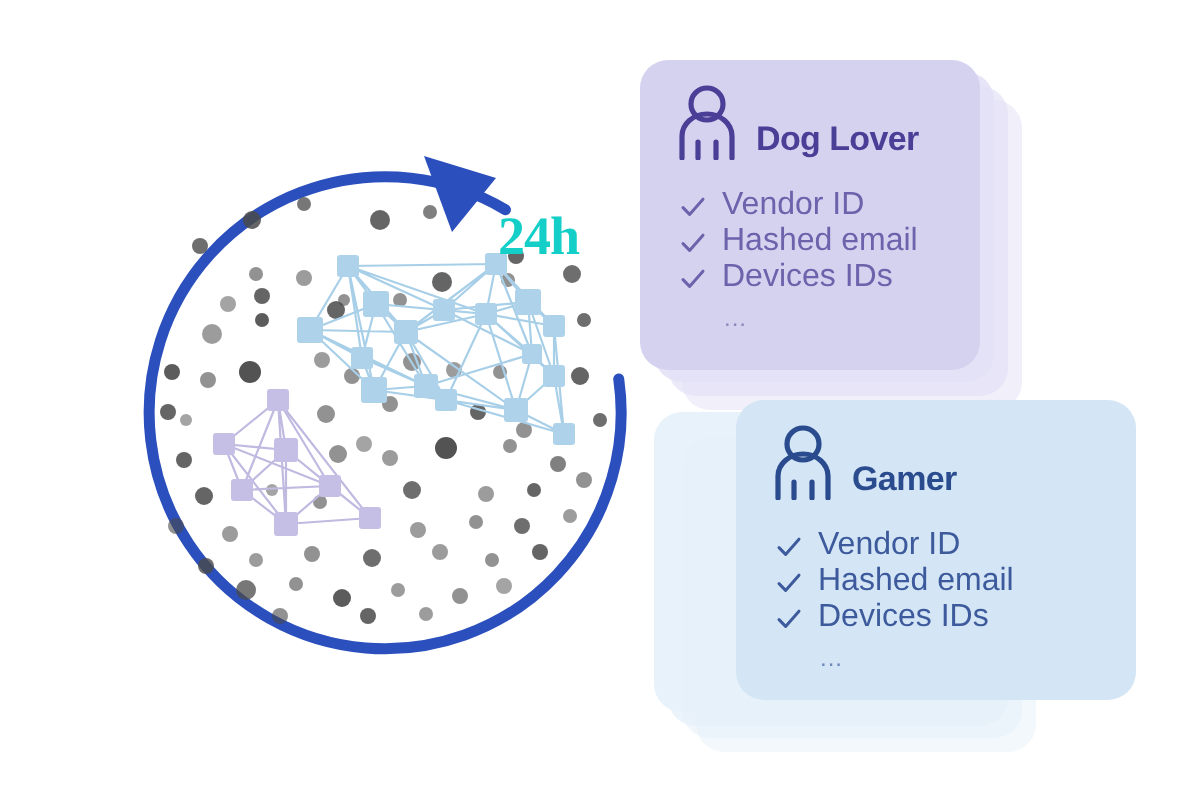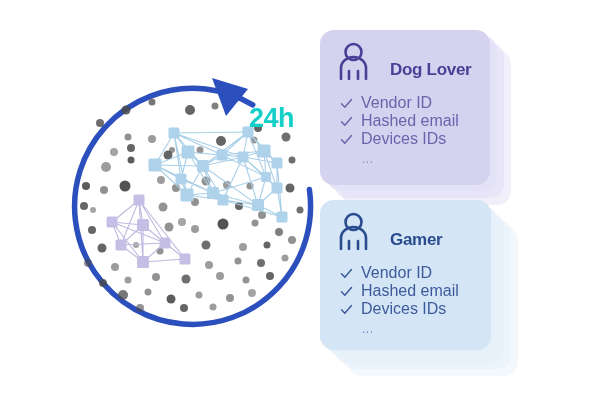--- a/index.html
+++ b/index.html
@@ -27,21 +27,21 @@
   #graph-svg { display: block; }
 
   #duration-badge {
     position: absolute;
     left: 249px;
     top: 103px;
     font-size: 27px;
     font-weight: bold;
     letter-spacing: -0.5px;
     color: #14cfc8;
-    font-family: Liberation Sans, sans-serif;
+    font-family: Liberation Serif, serif;
     white-space: nowrap;
   }
 
   
   .card-stack {
     position: absolute;
   }
   .stack-layer {
     position: absolute;
     border-radius: 14px;
@@ -54,30 +54,30 @@
     box-sizing: border-box;
   }
 
   
   #card-dog-lover-stack { left: 320px; top: 30px; width: 190px; height: 175px; }
   #card-dog-lover { width: 170px; height: 155px; background: #d5d2ef; }
   .layer-purple { background: #e3e1f5; }
 
   
   #card-gamer-stack { left: 320px; top: 200px; width: 200px; height: 175px; }
-  #card-gamer { width: 171px; height: 150px; background: #d4e6f5; }
+  #card-gamer { width: 200px; height: 150px; background: #d4e6f5; margin-left: 48px; }
   .layer-blue { background: #e6f1fa; }
 
   .card-header {
     position: absolute;
     left: 18px;
     top: 12px;
     display: flex;
     align-items: flex-end;
-    gap: 21px;
+    gap: 9px;
   }
   .person-icon { display: block; }
   .card-title {
     font-size: 17px;
     font-weight: bold;
     letter-spacing: -0.3px;
     line-height: 1;
     padding-bottom: 2px;
     white-space: nowrap;
   }

